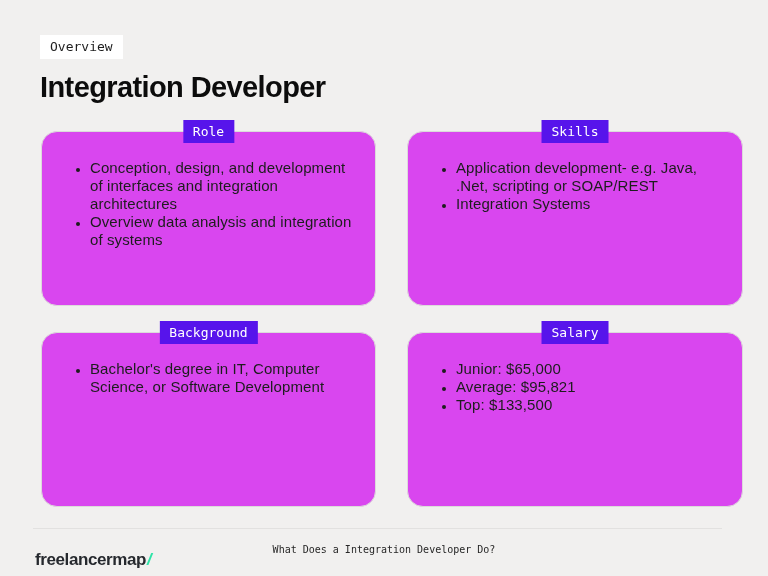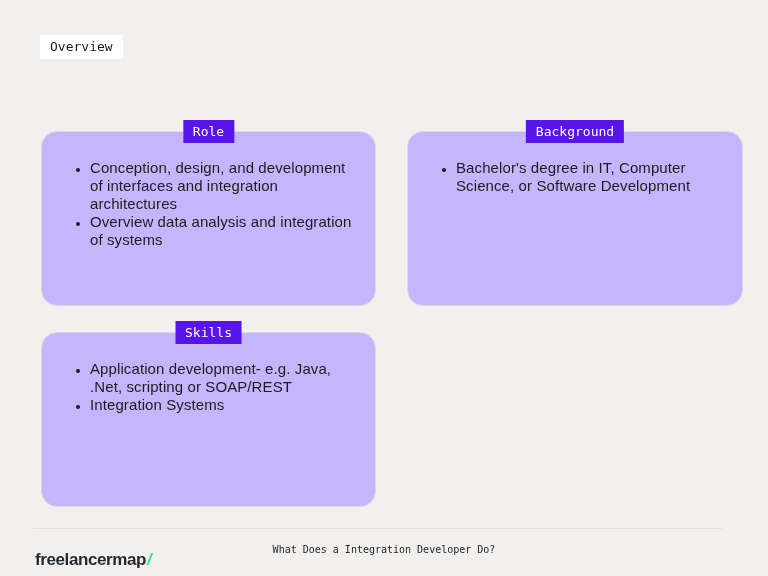--- a/index.html
+++ b/index.html
@@ -43,21 +43,21 @@
     left: 41px;
     top: 131px;
     display: grid;
     grid-template-columns: 335px 336px;
     column-gap: 31px;
     row-gap: 26px;
   }
   .card {
     position: relative;
     height: 175px;
-    background: #c4b5fd;
+    background: #d946ef;
     border: 1px solid #dcdbda;
     border-radius: 16px;
     box-sizing: border-box;
   }
   .card-label {
     position: absolute;
     top: -12px;
     left: 50%;
     transform: translateX(-50%);
     background: #5714eb;
@@ -126,47 +126,56 @@
     color: #262626;
   }
 </style>
 </head>
 <body>
 
 <div class="page">
 
   <div class="header">
     <span class="overview-badge">Overview</span>
+    <h1 class="page-title">Integration Developer</h1>
   </div>
 
   <div class="cards">
 
     <div class="card">
       <span class="card-label">Role</span>
       <ul>
         <li>Conception, design, and development of interfaces and integration architectures</li>
         <li>Overview data analysis and integration of systems</li>
       </ul>
     </div>
 
     <div class="card">
+      <span class="card-label">Skills</span>
+      <ul>
+        <li>Application development- e.g. Java, .Net, scripting or SOAP/REST</li>
+        <li>Integration Systems</li>
+      </ul>
+    </div>
+
+    <div class="card">
       <span class="card-label">Background</span>
       <ul>
         <li>Bachelor's degree in IT, Computer Science, or Software Development</li>
       </ul>
     </div>
 
     <div class="card">
-      <span class="card-label">Skills</span>
+      <span class="card-label">Salary</span>
       <ul>
-        <li>Application development- e.g. Java, .Net, scripting or SOAP/REST</li>
-        <li>Integration Systems</li>
+        <li>Junior: $65,000</li>
+        <li>Average: $95,821</li>
+        <li>Top: $133,500</li>
       </ul>
     </div>
-
 
   </div>
 
   <div class="footer-divider"></div>
 
   <div class="footer-logo">
     <span>freelancermap</span><span class="slash">/</span>
   </div>
 
   <div class="footer-caption">What Does a Integration Developer Do?</div>

